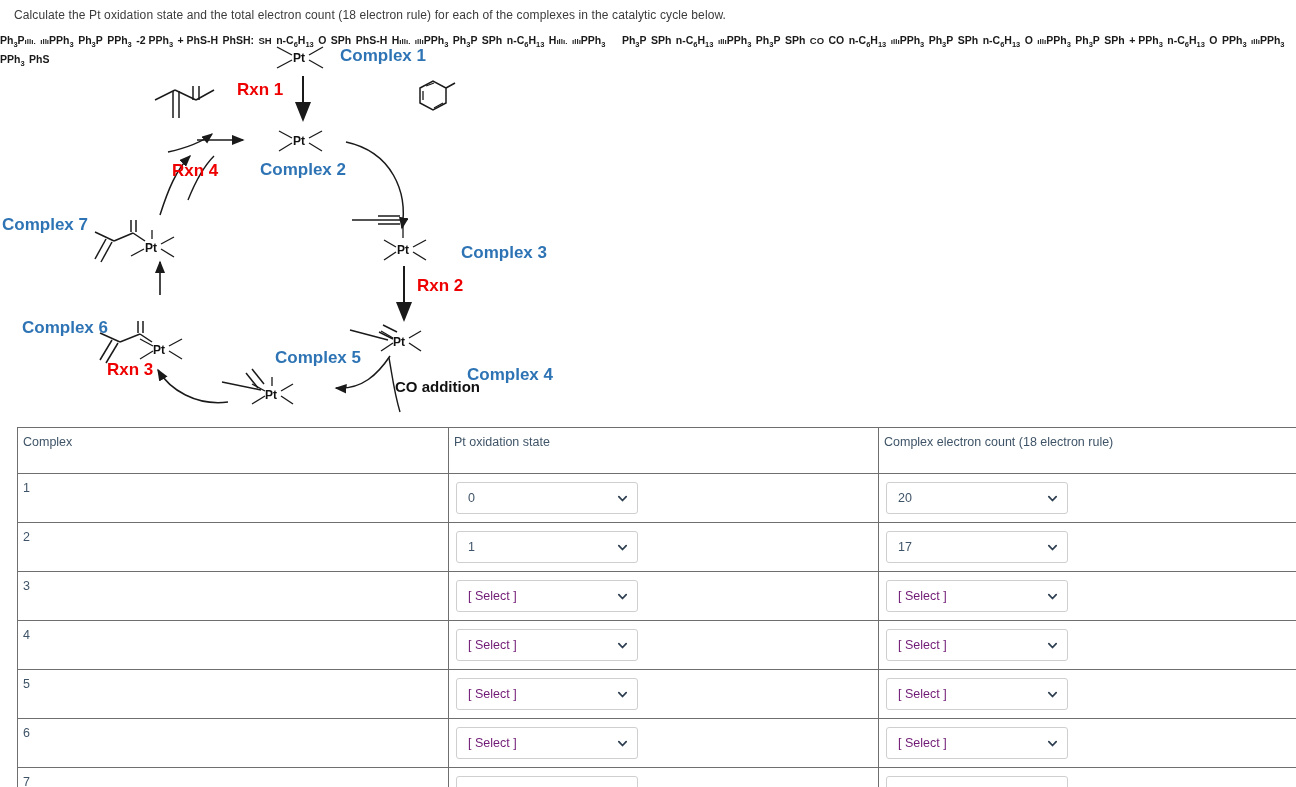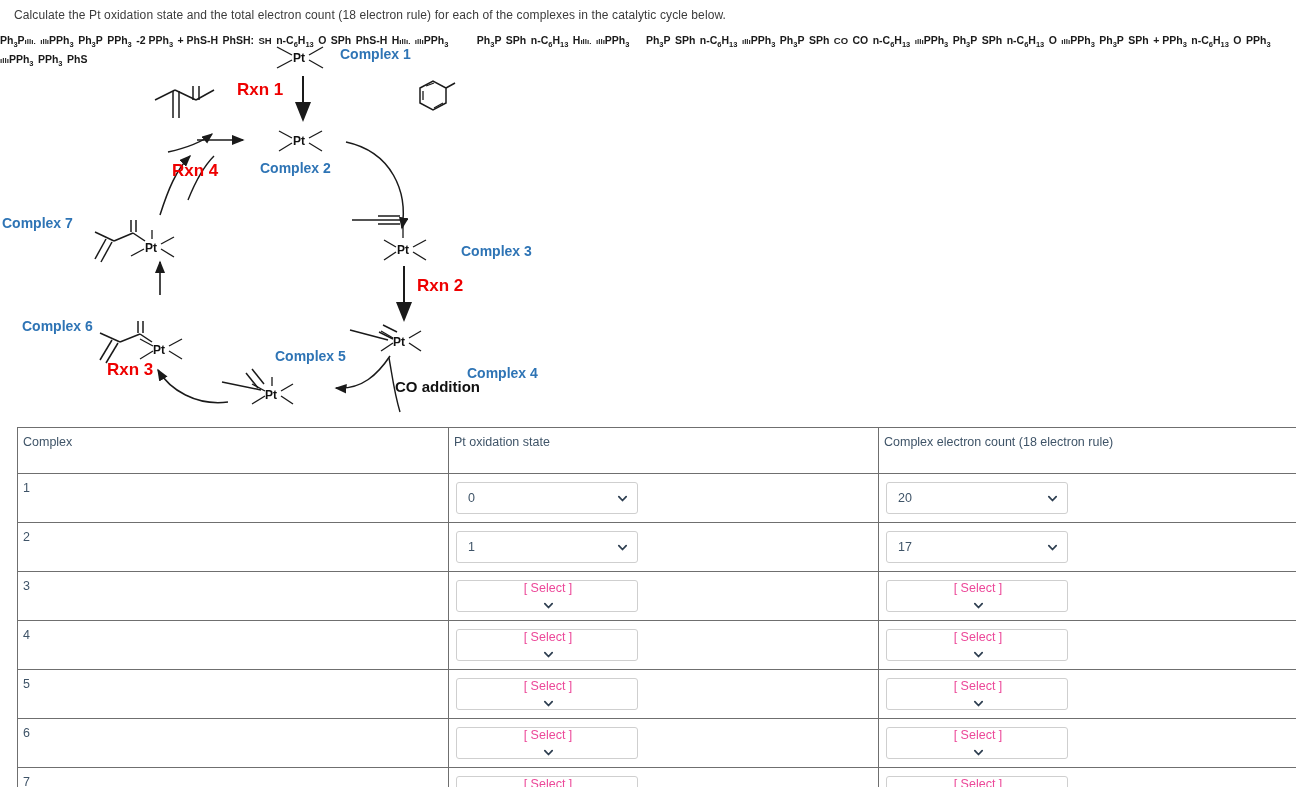--- a/index.html
+++ b/index.html
@@ -14,21 +14,21 @@
   .prompt{
     position:absolute;left:14px;top:8px;
     font-size:12px;color:#3b3b3b;
     white-space:nowrap;
     letter-spacing:.01em;
   }
   
   .scheme{position:absolute;left:0;top:30px;width:1296px;height:392px;}
   .scheme svg{position:absolute;left:0;top:0;}
   .lbl{position:absolute;font-weight:bold;white-space:nowrap;}
-  .cx{color:#2E74B5;font-size:14px;}
+  .cx{color:#2E74B5;font-size:17px;}
   .rxn{color:#ee0000;font-size:17px;}
   .chem{color:#1a1a1a;font-size:10.5px;font-weight:bold;white-space:nowrap;}
   .chem.sm{font-size:9.5px;}
   .chem sub{font-size:7.5px;}
   .bigtxt{color:#111;font-size:15px;font-weight:bold;}
   .pt{font-size:12px;font-weight:bold;color:#111;}
   
   table.answers{
     position:absolute;left:17px;top:427px;
     width:1271px;
@@ -53,21 +53,21 @@
     width:182px;height:32px;
     margin:1px 0 1px 2px;
     border:1px solid #cfcfcf;
     border-radius:3px;
     background:#fff;
     padding:0 9px 0 11px;
     font-size:12.5px;
     color:#3f5468;
     cursor:pointer;
   }
-  .selbox.placeholder{color:#ec4899;flex-direction:column;}
+  .selbox.placeholder{color:#701a75;}
   .chev{width:11px;height:11px;flex:0 0 auto;}
   .chev svg{display:block;}
 </style>
 </head>
 <body>
 
 <div class="prompt">Calculate the Pt oxidation state and the total electron count (18 electron rule) for each of the complexes in the catalytic cycle below.</div>
 
 <div class="scheme">
 
@@ -205,21 +205,21 @@
   <span class="chem" style="left:191px;top:34px;">O</span>
   <span class="chem" style="left:212px;top:60px;">SPh</span>
 
   
   <span class="chem" style="left:127px;top:102px;">PhS-H</span>
   <span class="lbl rxn" style="left:172px;top:131px;">Rxn 4</span>
 
   
   <span class="chem" style="left:268px;top:95px;">H<span style="font-size:8px;">ıllı.</span></span>
   <span class="chem" style="left:307px;top:95px;"><span style="font-size:8px;">ıllı</span>PPh<sub>3</sub></span>
-  <span class="chem" style="left:258px;top:116px;margin-left:24px;">Ph<sub>3</sub>P</span>
+  <span class="chem" style="left:258px;top:116px;">Ph<sub>3</sub>P</span>
   <span class="chem" style="left:317px;top:116px;">SPh</span>
   <span class="pt" style="left:293px;top:104px;position:absolute;">Pt</span>
   <span class="lbl cx" style="left:260px;top:130px;">Complex 2</span>
 
   
   <span class="chem" style="left:310px;top:183px;">n-C<sub>6</sub>H<sub>13</sub></span>
   <span class="chem" style="left:372px;top:204px;">H<span style="font-size:8px;">ıllı.</span></span>
   <span class="chem" style="left:411px;top:204px;"><span style="font-size:8px;">ıllı</span>PPh<sub>3</sub></span>
   <span class="chem" style="left:362px;top:225px;padding-left:12px;">Ph<sub>3</sub>P</span>
   <span class="chem" style="left:421px;top:225px;">SPh</span>

